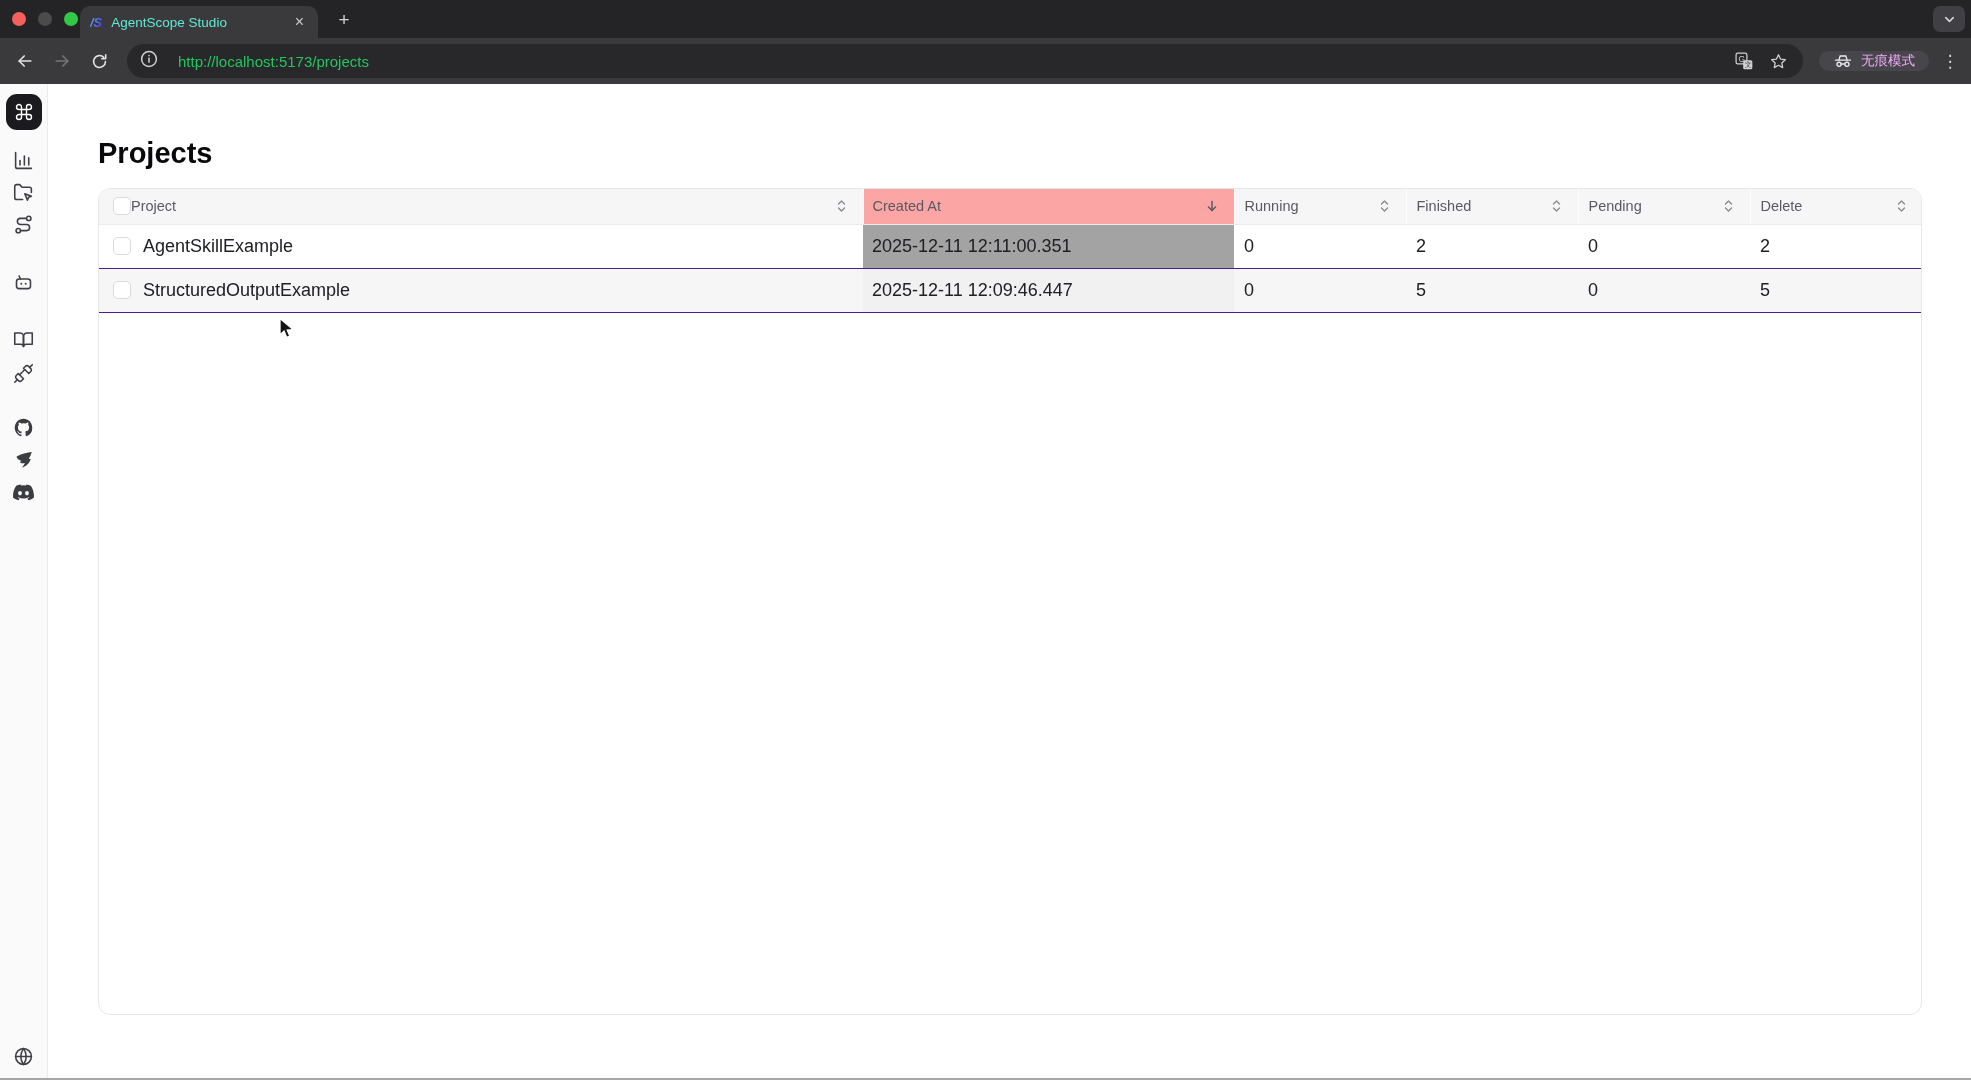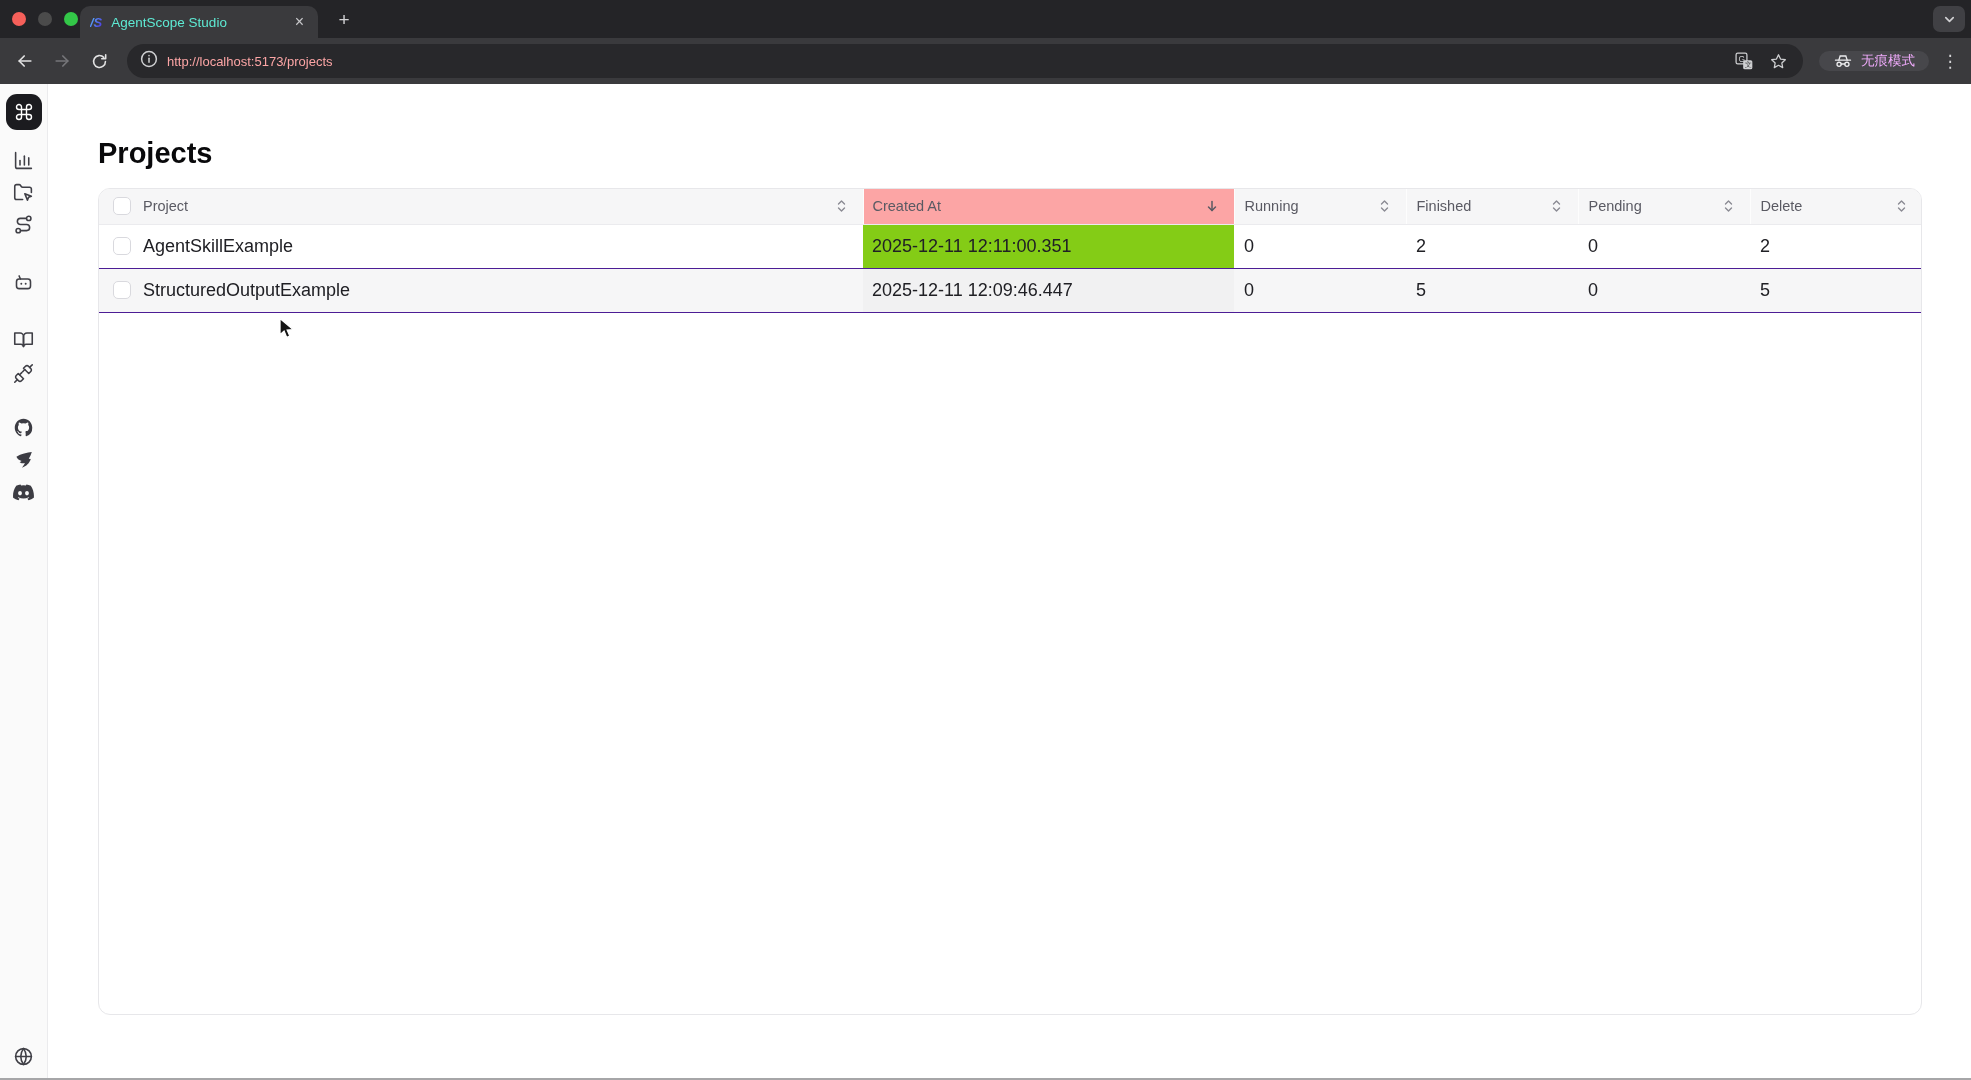--- a/index.html
+++ b/index.html
@@ -20,21 +20,21 @@
   .tab-close { color:#c9c9cc; font-size:16px; line-height:1; padding:2px 4px; cursor:default; }
   .newtab { position:absolute; left:332px; top:8px; width:24px; height:24px; color:#d2d2d4;
             font-size:19px; display:flex; align-items:center; justify-content:center; }
   .strip-chevron { position:absolute; right:6px; top:6px; width:32px; height:26px; border-radius:7px;
                    background:#404044; display:flex; align-items:center; justify-content:center; }
 
   .toolbar { height:46px; background:#3a3a3d; display:flex; align-items:center; padding:0 12px; }
   .nav-ico { width:26px; height:26px; display:flex; align-items:center; justify-content:center; margin-right:11px; }
   .urlbar { flex:1; height:34px; background:#28282b; border-radius:17px; display:flex; align-items:center;
             padding:0 13px; margin:0 4px; }
-  .url-text { color:#fca5a5; font-size:13px; margin-left:9px; }
+  .url-text { color:#22c55e; font-size:15px; margin-left:20px; }
   .urlbar .spacer { flex:1; }
   .url-ico { width:24px; height:24px; display:flex; align-items:center; justify-content:center; margin-left:10px; }
   .incog-pill { height:20px; background:#47474b; border-radius:16px; display:flex; align-items:center;
                 gap:8px; padding:0 14px; margin-left:12px; color:#f0abfc; font-size:13.5px; white-space:nowrap; }
   .menu-dots { color:#d5d5d7; font-size:17px; margin-left:12px; width:18px; text-align:center; letter-spacing:0; }
 
   
   .content { display:flex; height:996px; background:#fff; }
   .sidebar { width:48px; background:#fafafa; border-right:1px solid #ebebed; display:flex;
              flex-direction:column; align-items:center; padding-top:10px; }
@@ -64,27 +64,27 @@
        text-align:left; border-bottom:1px solid #ebebee; }
   th + th { border-left:1px solid #fdfdfd; }
   th.sorted { background:#fca5a5; }
   .th-inner { display:flex; align-items:center; padding-right:15px; }
   .th-inner .lbl { flex:1; }
   th.col-project .th-inner { padding-left:14px; }
   th.col-created .th-inner, td.col-created { padding-left:9px; }
   th.col-num .th-inner, td.col-num { padding-left:10px; }
   td { height:44px; border-bottom:1px solid #4c1d95; font-size:18px; color:#202025; }
   td.col-project { padding-left:14px; }
-  td.col-created { background:#84cc16; }
+  td.col-created { background:#a3a3a3; }
   tr.hover td { background:#f6f6f7; }
   tr.hover td.col-created { background:#f1f1f2; }
   .cell-flex { display:flex; align-items:center; }
   .cb { width:18px; height:18px; border:1.5px solid #d9d9de; border-radius:5px; background:#fff; flex:0 0 18px; }
   .proj-name { margin-left:12px; }
-  .hdr-lbl { margin-left:12px; }
+  .hdr-lbl { }
 
   .cursor { position:absolute; left:278px; top:317px; }
   .bottom-edge { position:absolute; left:0; bottom:0; width:100%; height:2px; background:#a6a6a8; }
 </style>
 </head>
 <body>
 
 <div class="window">
 
   <div class="tabstrip">

